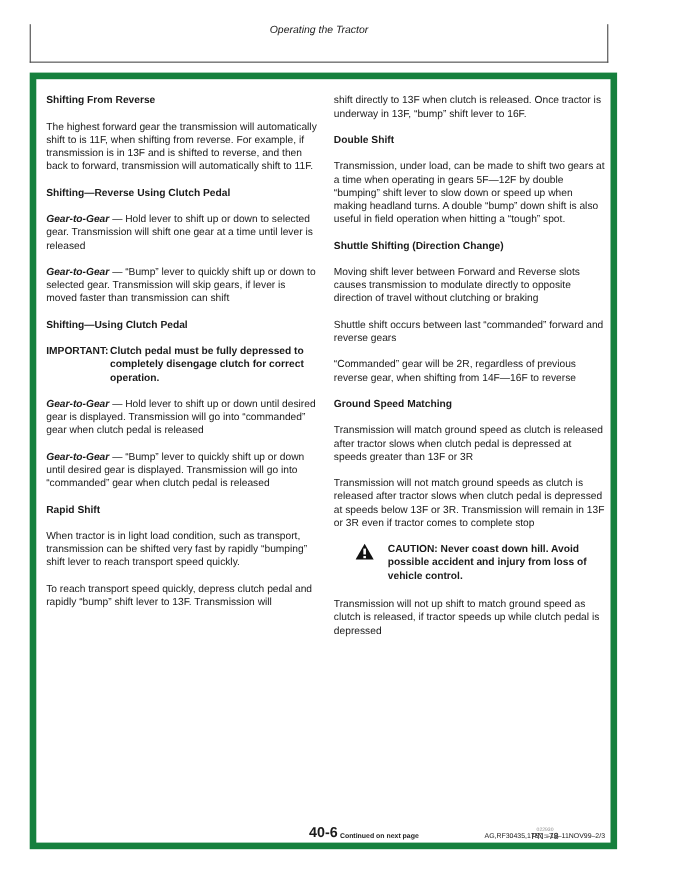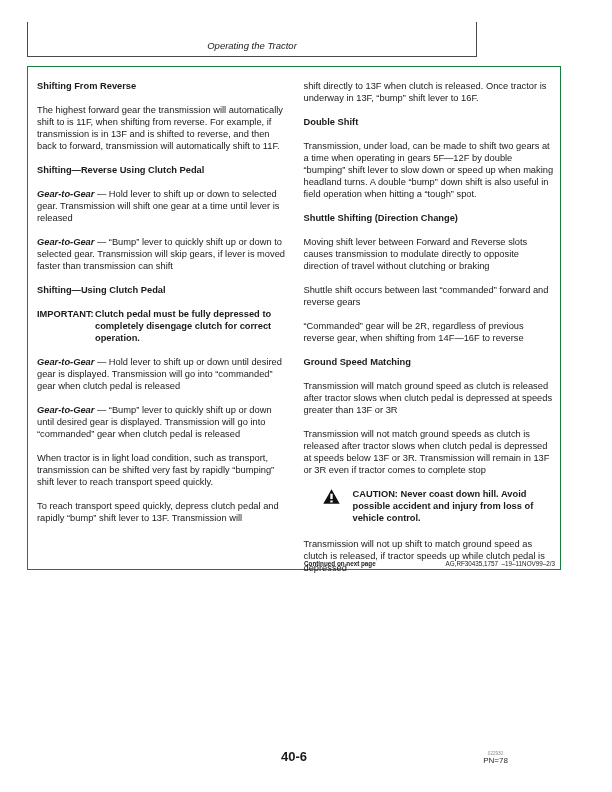--- a/index.html
+++ b/index.html
@@ -3,30 +3,30 @@
 <meta charset="utf-8">
 <style>
   html,body{margin:0;padding:0;background:#fff;}
   .page{
     position:relative;width:612px;height:792px;background:#ffffff;
     font-family:"Liberation Sans","DejaVu Sans",sans-serif;
     color:#1a1a1a;overflow:hidden;
   }
   
   .runninghead{
-    position:absolute;left:27px;top:22px;width:450px;height:35px;
+    position:absolute;left:27px;top:22px;width:526px;height:35px;
     border-left:1px solid #4a4a4a;border-right:1px solid #4a4a4a;border-bottom:1px solid #4a4a4a;
-    display:flex;align-items:flex-end;justify-content:center;
+    display:flex;align-items:flex-start;justify-content:center;
     box-sizing:border-box;padding-bottom:5px;
   }
   .rh-title{font-style:italic;font-size:9.5px;color:#1a1a1a;}
   
   .content-box{
-    position:absolute;left:27px;top:66px;width:534px;height:504px;
-    border:1px solid #15803d;box-sizing:border-box;
+    position:absolute;left:27px;top:66px;width:534px;height:706px;
+    border:6px solid #15803d;box-sizing:border-box;
   }
   .cols{display:flex;gap:14px;padding:13px 4px 0 9px;}
   .col{flex:1;min-width:0;font-size:9.3px;line-height:12px;}
   .col p{margin:0 0 12px;}
   .col h3{margin:4px 0 12px;font-size:9.3px;line-height:12px;font-weight:bold;}
   .col h3.first{margin-top:0;}
   .gg{font-weight:bold;font-style:italic;}
   
   .important{display:flex;margin:0 0 12px;font-weight:bold;}
   .imp-label{flex:0 0 58px;}
@@ -72,20 +72,21 @@
         <p><span class="gg">Gear-to-Gear</span><span> — “Bump” lever to quickly shift up or down to selected gear. Transmission will skip gears, if lever is moved faster than transmission can shift</span></p>
 
         <h3>Shifting—Using Clutch Pedal</h3>
         <div class="important">
           <span class="imp-label">IMPORTANT:</span>
           <span class="imp-text">Clutch pedal must be fully depressed to completely disengage clutch for correct operation.</span>
         </div>
         <p><span class="gg">Gear-to-Gear</span><span> — Hold lever to shift up or down until desired gear is displayed. Transmission will go into “commanded” gear when clutch pedal is released</span></p>
         <p><span class="gg">Gear-to-Gear</span><span> — “Bump” lever to quickly shift up or down until desired gear is displayed. Transmission will go into “commanded” gear when clutch pedal is released</span></p>
 
+        <h3>Rapid Shift</h3>
         <p>When tractor is in light load condition, such as transport, transmission can be shifted very fast by rapidly “bumping” shift lever to reach transport speed quickly.</p>
         <p>To reach transport speed quickly, depress clutch pedal and rapidly “bump” shift lever to 13F. Transmission will</p>
       </div>
 
       <div class="col">
         <p>shift directly to 13F when clutch is released. Once tractor is underway in 13F, “bump” shift lever to 16F.</p>
 
         <h3>Double Shift</h3>
         <p>Transmission, under load, can be made to shift two gears at a time when operating in gears 5F—12F by double “bumping” shift lever to slow down or speed up when making headland turns. A double “bump” down shift is also useful in field operation when hitting a “tough” spot.</p>
 

